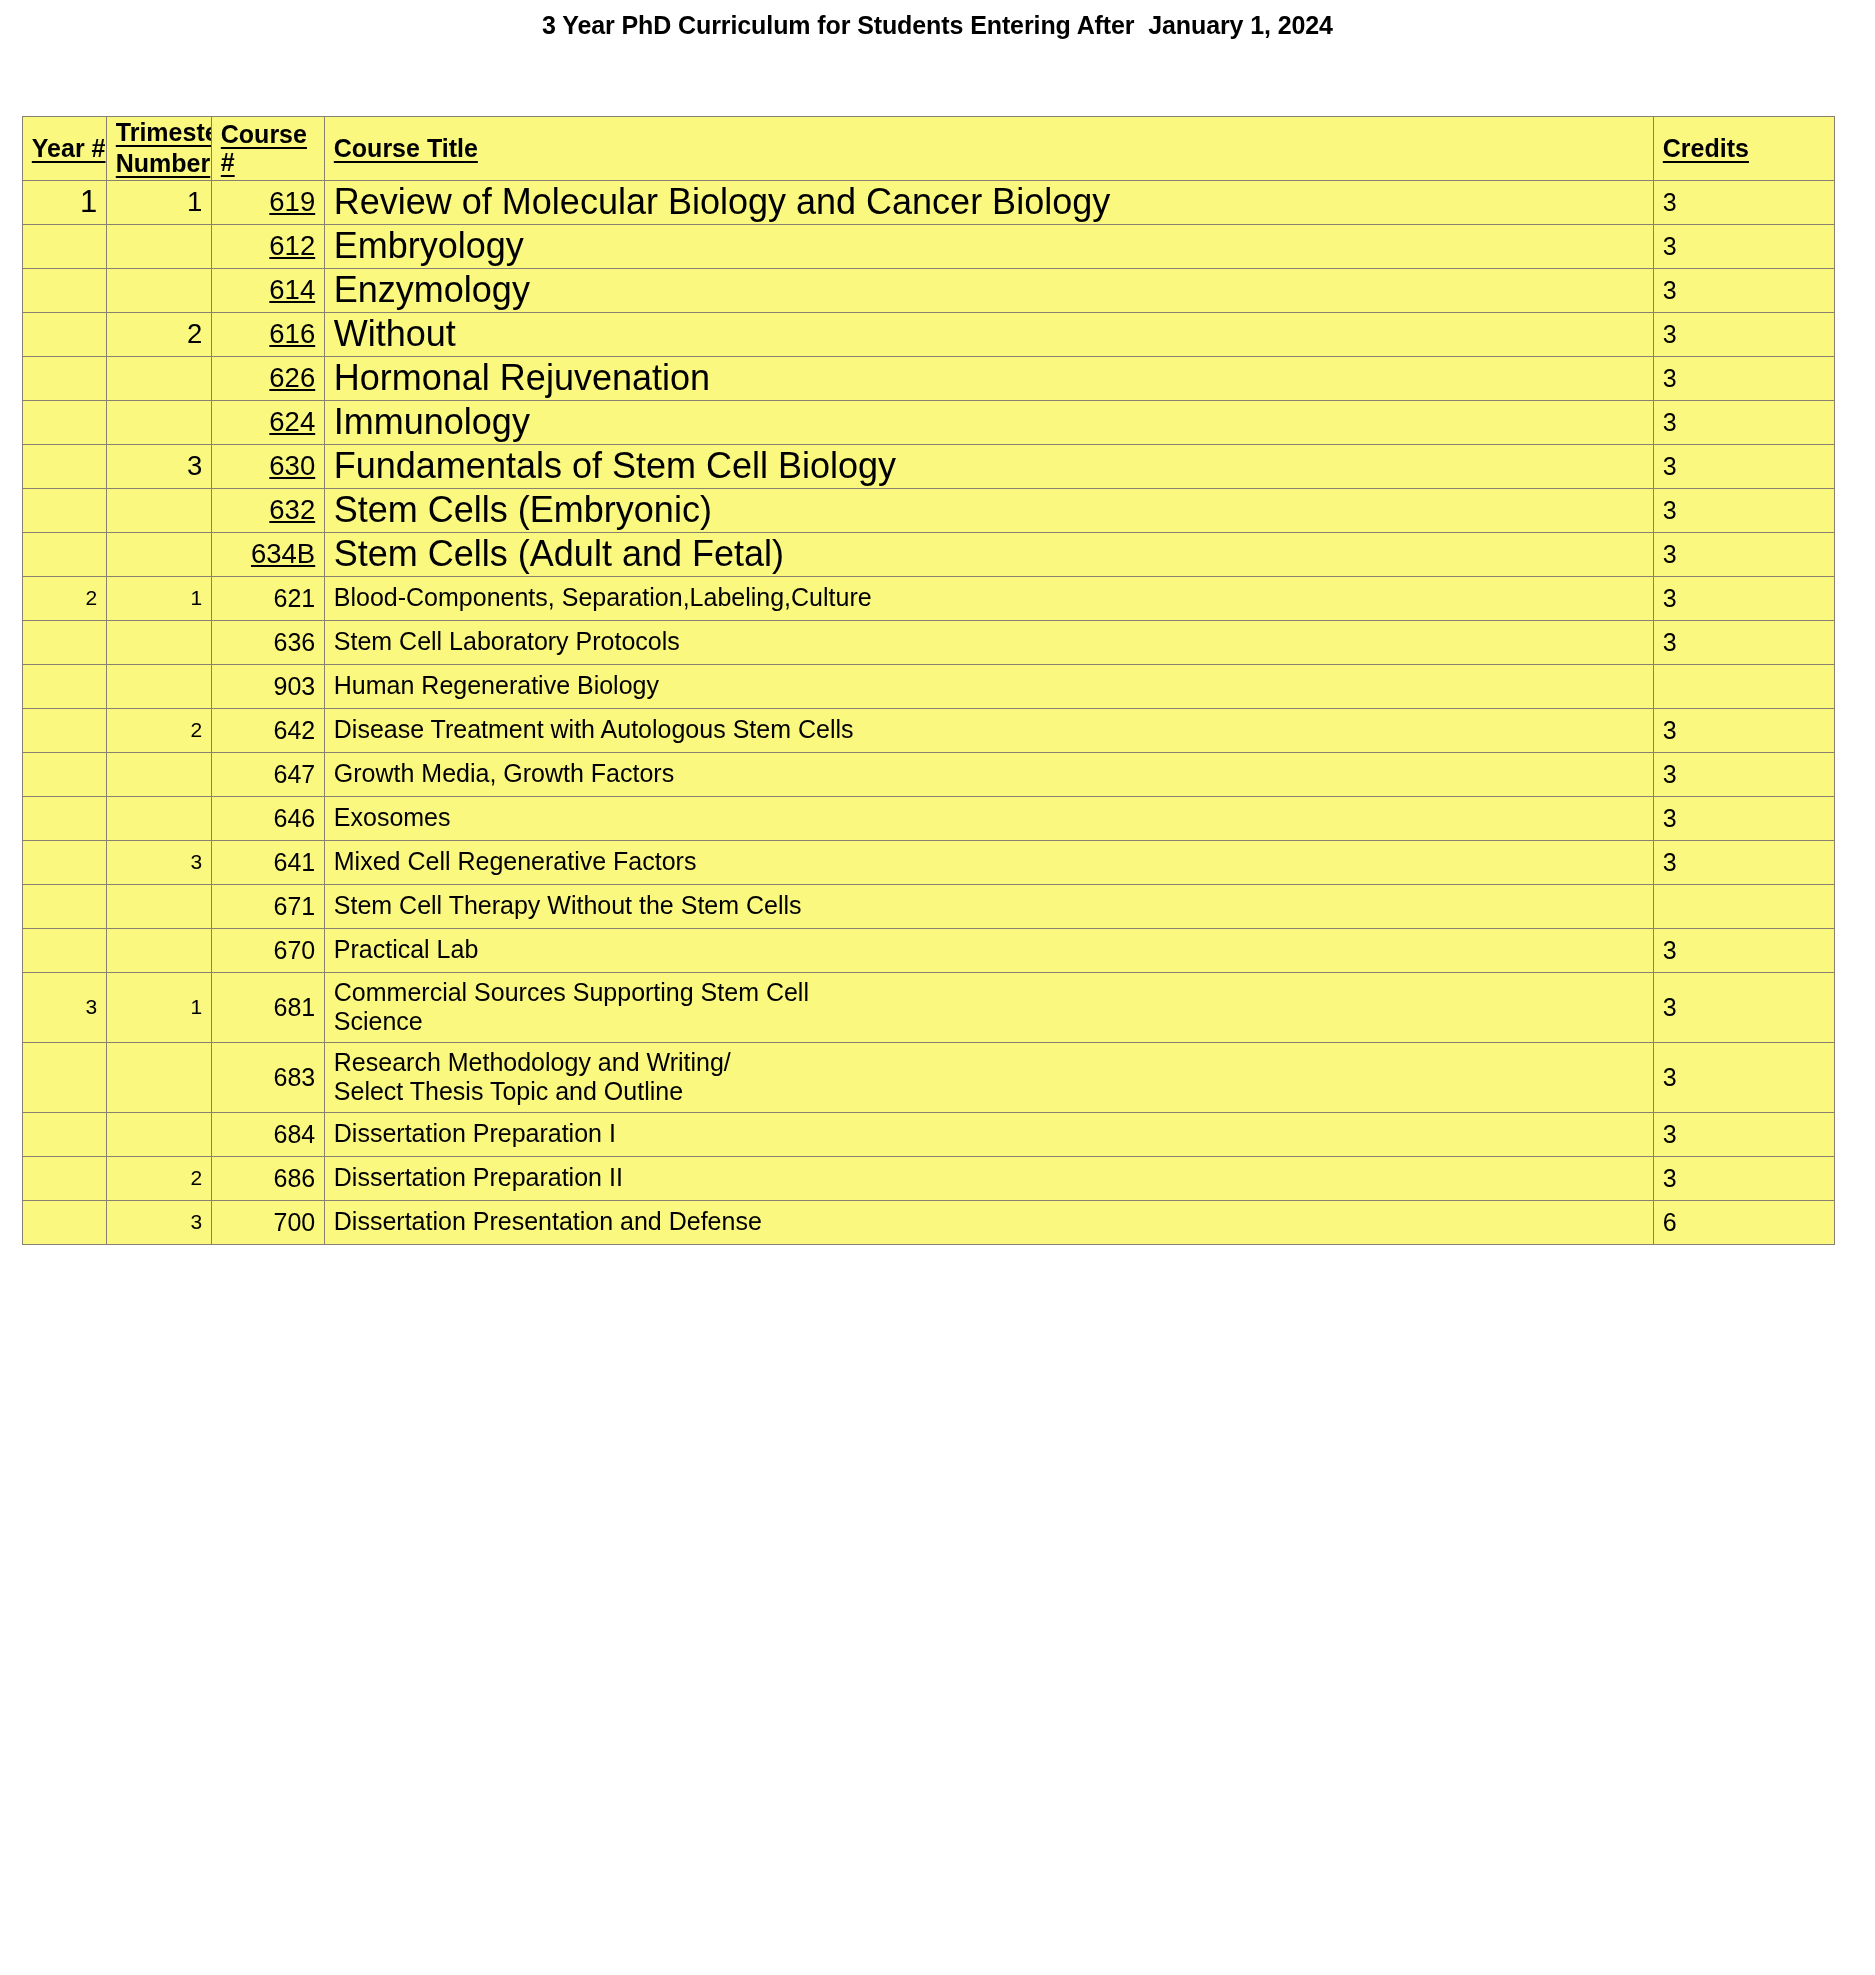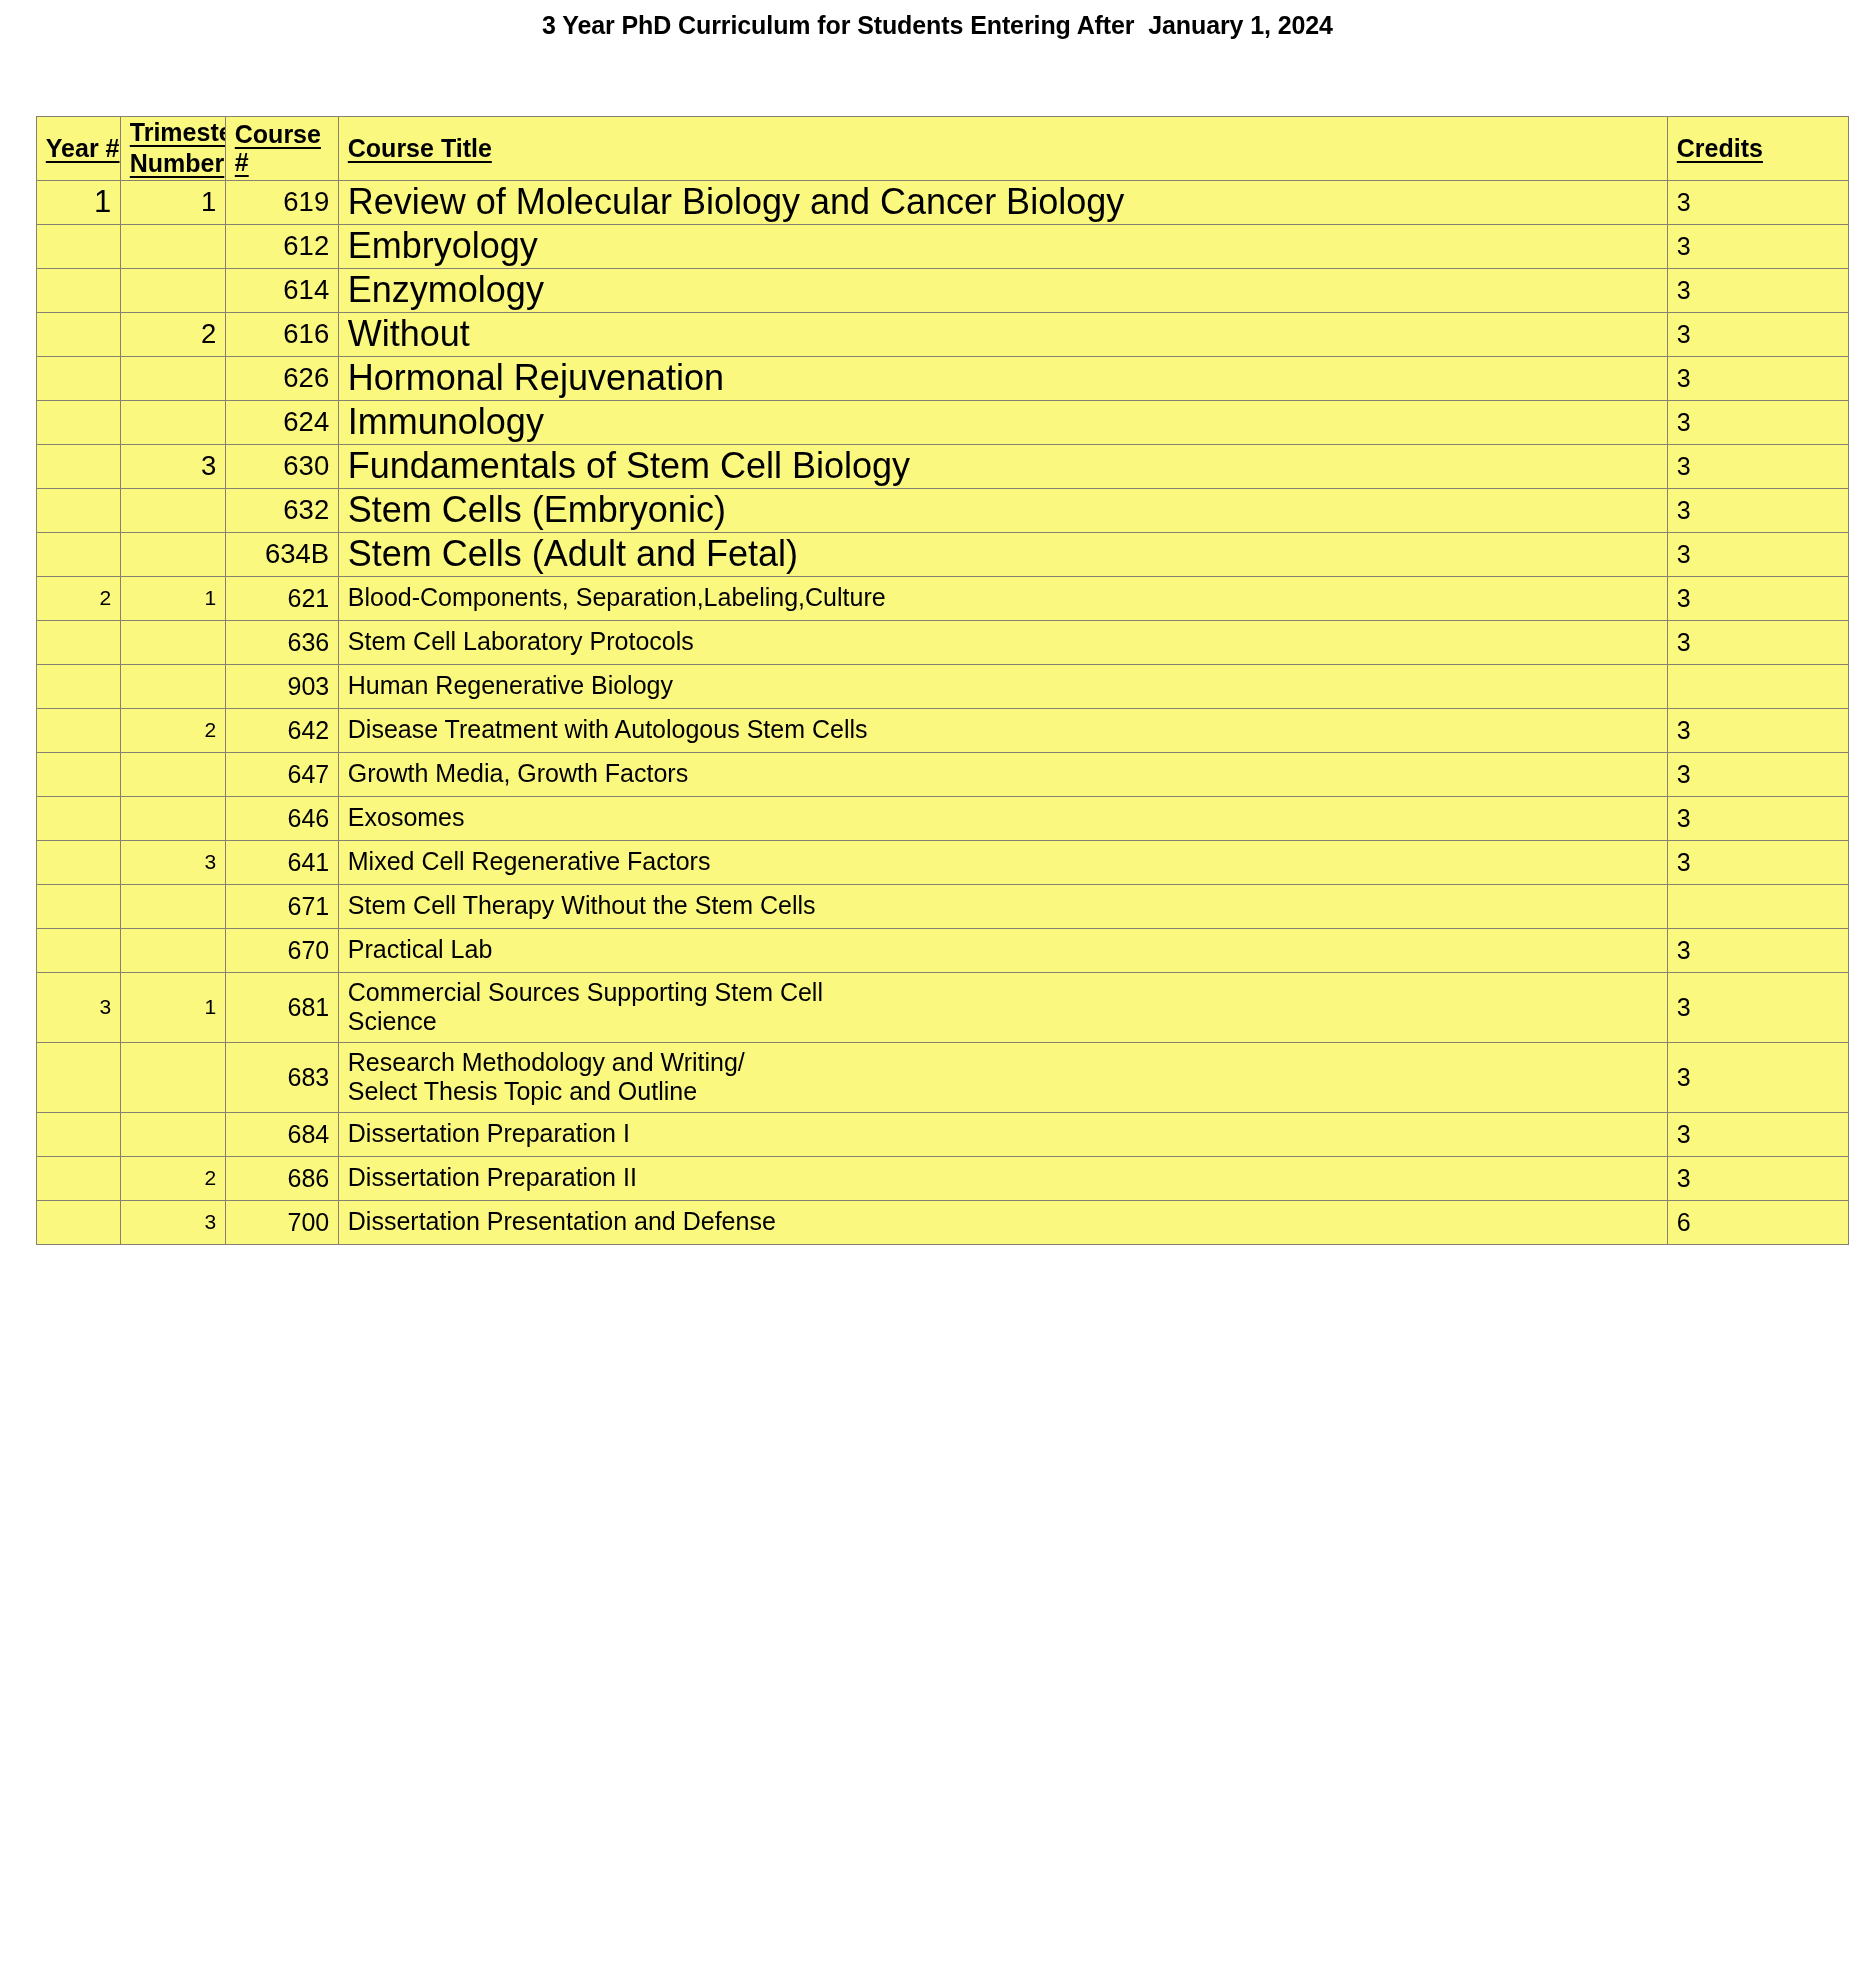--- a/index.html
+++ b/index.html
@@ -21,21 +21,21 @@
     font-weight: bold;
     letter-spacing: -0.1px;
     padding-top: 12.5px;
     padding-bottom: 0;
     white-space: pre;
     line-height: 1.0;
   }
 
   #curriculum-table-wrap {
     position: absolute;
-    left: 36px;
+    left: 22px;
     top: 116px;
     width: 1485px;
   }
 
   table.curriculum {
     border-collapse: collapse;
     table-layout: fixed;
     width: 1813px;
     background: #FAF87F;
   }
@@ -90,21 +90,21 @@
   tr.data-row td { height: 44px; }
   tr.row-tall td { height: 70px; }
 
   
   tr.first-row td.cell-year,
   tr.first-row td.cell-tri { font-size: 31px; }
   tr.first-row td.cell-num { font-size: 27.5px; }
   tr.first-row td.cell-title { font-size: 27.5px; }
 
   
-  tr.y1 td.cell-num { font-size: 27.5px; }
+  tr.y1 td.cell-num { font-size: 27.5px; text-decoration: underline; }
   tr.y1 td.cell-title { font-size: 36px; }
   tr.y1 td.cell-tri { font-size: 27.5px; }
 
   tr.y2 td.cell-year,
   tr.y3 td.cell-year,
   tr.y2 td.cell-tri,
   tr.y3 td.cell-tri { font-size: 21px; }
 
   .title-multiline { white-space: pre-line; line-height: 1.18; }
 </style>

